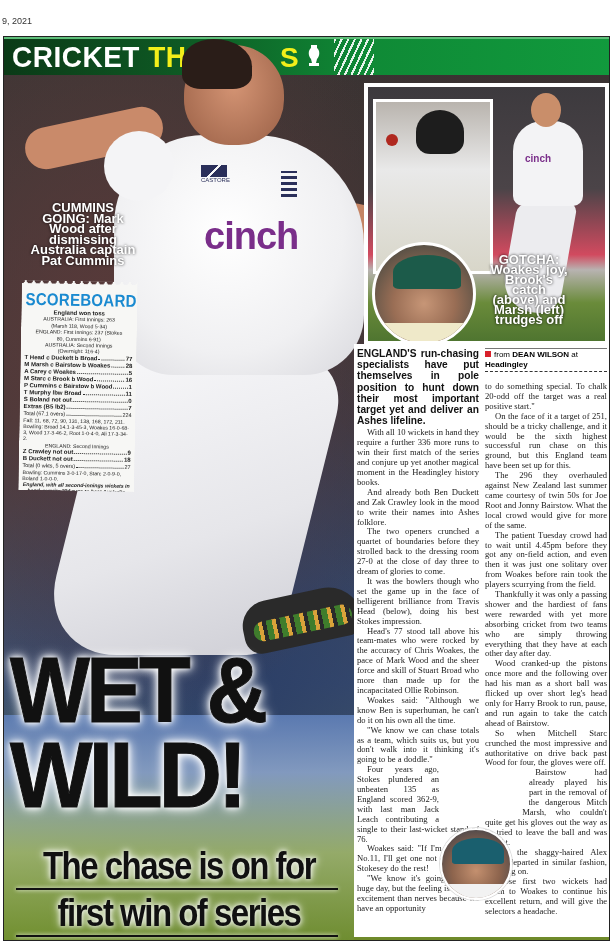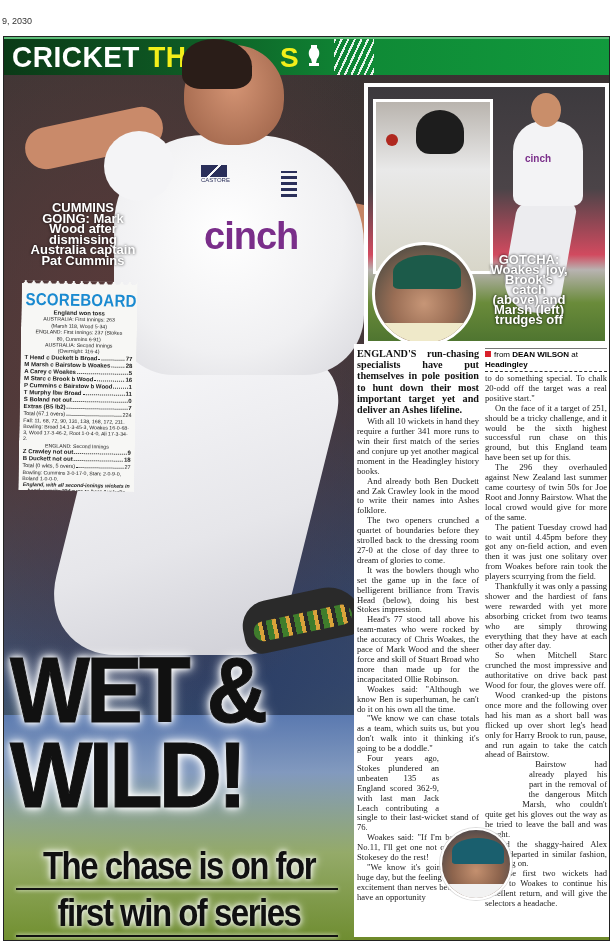--- a/index.html
+++ b/index.html
@@ -79,37 +79,37 @@
   .hl-1 { font-size:92px; line-height:86px; letter-spacing:-4px; transform:scaleX(0.92); transform-origin:left; }
   .hl-2 { font-size:92px; line-height:84px; letter-spacing:-4px; transform:scaleX(0.95); transform-origin:left; }
   .sub { position:absolute; left:10px; width:330px; font-family:"Liberation Sans", sans-serif; font-weight:bold; color:#111; font-size:33px; letter-spacing:-1.5px; text-align:center; text-shadow:0 0 5px #fff, 0 0 9px #fff; transform:scaleY(1.2); }
   .sub-1 { top:810px; }
   .sub-2 { top:857px; }
   .sub-rule { position:absolute; left:12px; width:322px; height:2px; background:#111; box-shadow:0 0 4px #fff; }
 
   
   .article { position:absolute; left:350px; top:307px; width:256px; height:598px; background:#fff; padding:4px 3px 0 3px; display:flex; gap:6px; }
   .col { width:123px; position:relative; }
-  .lead { font-family:Liberation Serif, serif; font-weight:bold; font-size:10.2px; line-height:11.2px; text-align:justify; color:#111; margin-bottom:2px; }
+  .lead { font-family:Liberation Sans, sans-serif; font-weight:bold; font-size:10.2px; line-height:11.2px; text-align:justify; color:#111; margin-bottom:2px; }
   .body p { font-size:8.6px; line-height:9.9px; text-align:justify; text-indent:10px; color:#1a1a1a; }
-  .byline { font-family:"Liberation Sans", sans-serif; font-size:8px; line-height:10px; border-top:1px solid #777; border-bottom:1px dashed #333; padding:1px 0 1px 0; margin-bottom:2px; }
+  .byline { font-family:"Liberation Sans", sans-serif; font-size:8px; line-height:10px; border-top:1px solid #777; border-bottom:1px dashed #333; padding:1px 0 1px 0; margin-bottom:10px; }
   .byline .sq { display:inline-block; width:6px; height:6px; background:#d8202a; margin-right:3px; }
   .byline b { font-weight:bold; }
   .wrap-left { float:left; width:44px; height:46px; shape-outside:circle(50%); }
   .wrap-right { float:right; width:40px; height:50px; }
   .head-pic { position:absolute; width:72px; height:72px; border-radius:50%; border:2px solid #fff; background:radial-gradient(circle at 50% 60%, #c4906f 0%, #8d644d 45%, #2b3a4a 100%); overflow:hidden; box-shadow:0 0 0 1px #ddd; }
   .head-pic .cap { position:absolute; left:10px; top:8px; width:52px; height:26px; background:#1a5f6e; border-radius:50% 50% 10% 10%; }
   .head-pic .shirt { position:absolute; left:6px; top:54px; width:62px; height:18px; background:#f2f2f2; }
 
   .footer-bar { position:absolute; left:350px; top:900px; width:256px; height:5px; background:#6f8a2a; }
 </style>
 </head>
 <body>
 
-<div class="date">9, 2030</div>
+<div class="date">9, 2021</div>
 
 <div class="page">
 
   <div class="masthead">
     <div class="mast-left">
       <span>CRICKET</span>
       <span class="word2">TH</span>
     </div>
     <span style="position:absolute;left:276px;top:3px;font-family:'Liberation Sans',sans-serif;font-weight:bold;font-size:28px;color:#f3ef1a;">S</span>
     <svg class="mast-trophy" viewBox="0 0 16 30">
@@ -240,21 +240,21 @@
         <div class="shirt"></div>
       </div>
       <div class="inset-caption">GOTCHA: Woakes' joy, Brook's catch (above) and Marsh (left) trudges off</div>
     </div>
   </div>
 
   <div class="article">
     <div class="col">
       <div class="lead">ENGLAND'S run-chasing specialists have put themselves in pole position to hunt down their most important target yet and deliver an Ashes lifeline.</div>
       <div class="body">
-        <p>With all 10 wickets in hand they require a further 341 more runs to win their first match of the series and conjure up yet another magical moment in the Headingley history books.</p>
+        <p>With all 10 wickets in hand they require a further 336 more runs to win their first match of the series and conjure up yet another magical moment in the Headingley history books.</p>
         <p>And already both Ben Duckett and Zak Crawley look in the mood to write their names into Ashes folklore.</p>
         <p>The two openers crunched a quartet of boundaries before they strolled back to the dressing room 27-0 at the close of day three to dream of glories to come.</p>
         <p>It was the bowlers though who set the game up in the face of belligerent brilliance from Travis Head (below), doing his best Stokes impression.</p>
         <p>Head's 77 stood tall above his team-mates who were rocked by the accuracy of Chris Woakes, the pace of Mark Wood and the sheer force and skill of Stuart Broad who more than made up for the incapacitated Ollie Robinson.</p>
         <p>Woakes said: "Although we know Ben is superhuman, he can't do it on his own all the time.</p>
         <p>"We know we can chase totals as a team, which suits us, but you don't walk into it thinking it's going to be a doddle."</p>
         <div class="wrap-right"></div>
         <p>Four years ago, Stokes plundered an unbeaten 135 as England scored 362-9, with last man Jack Leach contributing a single to their last-wicket stand of 76.</p>
         <p>Woakes said: "If I'm batting at No.11, I'll get one not out and let Stokesey do the rest!</p>
         <p>"We know it's going to be a huge day, but the feeling is more of excitement than nerves because we have an opportunity</p>
@@ -266,22 +266,22 @@
         <b>DEAN WILSON</b>
         <span>at</span><br>
         <b>Headingley</b>
       </div>
       <div class="body">
         <p style="text-indent:0;">to do something special. To chalk 20-odd off the target was a real positive start."</p>
         <p>On the face of it a target of 251, should be a tricky challenge, and it would be the sixth highest successful run chase on this ground, but this England team have been set up for this.</p>
         <p>The 296 they overhauled against New Zealand last summer came courtesy of twin 50s for Joe Root and Jonny Bairstow. What the local crowd would give for more of the same.</p>
         <p>The patient Tuesday crowd had to wait until 4.45pm before they got any on-field action, and even then it was just one solitary over from Woakes before rain took the players scurrying from the field.</p>
         <p>Thankfully it was only a passing shower and the hardiest of fans were rewarded with yet more absorbing cricket from two teams who are simply throwing everything that they have at each other day after day.</p>
+        <p>Wood cranked-up the pistons once more and the following over had his man as a short ball was flicked up over short leg's head only for Harry Brook to run, pause, and run again to take the catch ahead of Bairstow.</p>
         <p>So when Mitchell Starc crunched the most impressive and authoritative on drive back past Wood for four, the gloves were off.</p>
-        <p>Wood cranked-up the pistons once more and the following over had his man as a short ball was flicked up over short leg's head only for Harry Brook to run, pause, and run again to take the catch ahead of Bairstow.</p>
         <div class="wrap-left"></div>
         <p>Bairstow had already played his part in the removal of the dangerous Mitch Marsh, who couldn't quite get his gloves out the way as he tried to leave the ball and was caught.</p>
         <p>And the shaggy-haired Alex Carey departed in similar fashion, dragging on.</p>
         <p>Those first two wickets had fallen to Woakes to continue his excellent return, and will give the selectors a headache.</p>
       </div>
     </div>
     <div class="head-pic" style="left:86px; top:484px;">
       <div class="cap"></div>
       <div class="shirt"></div>
     </div>

